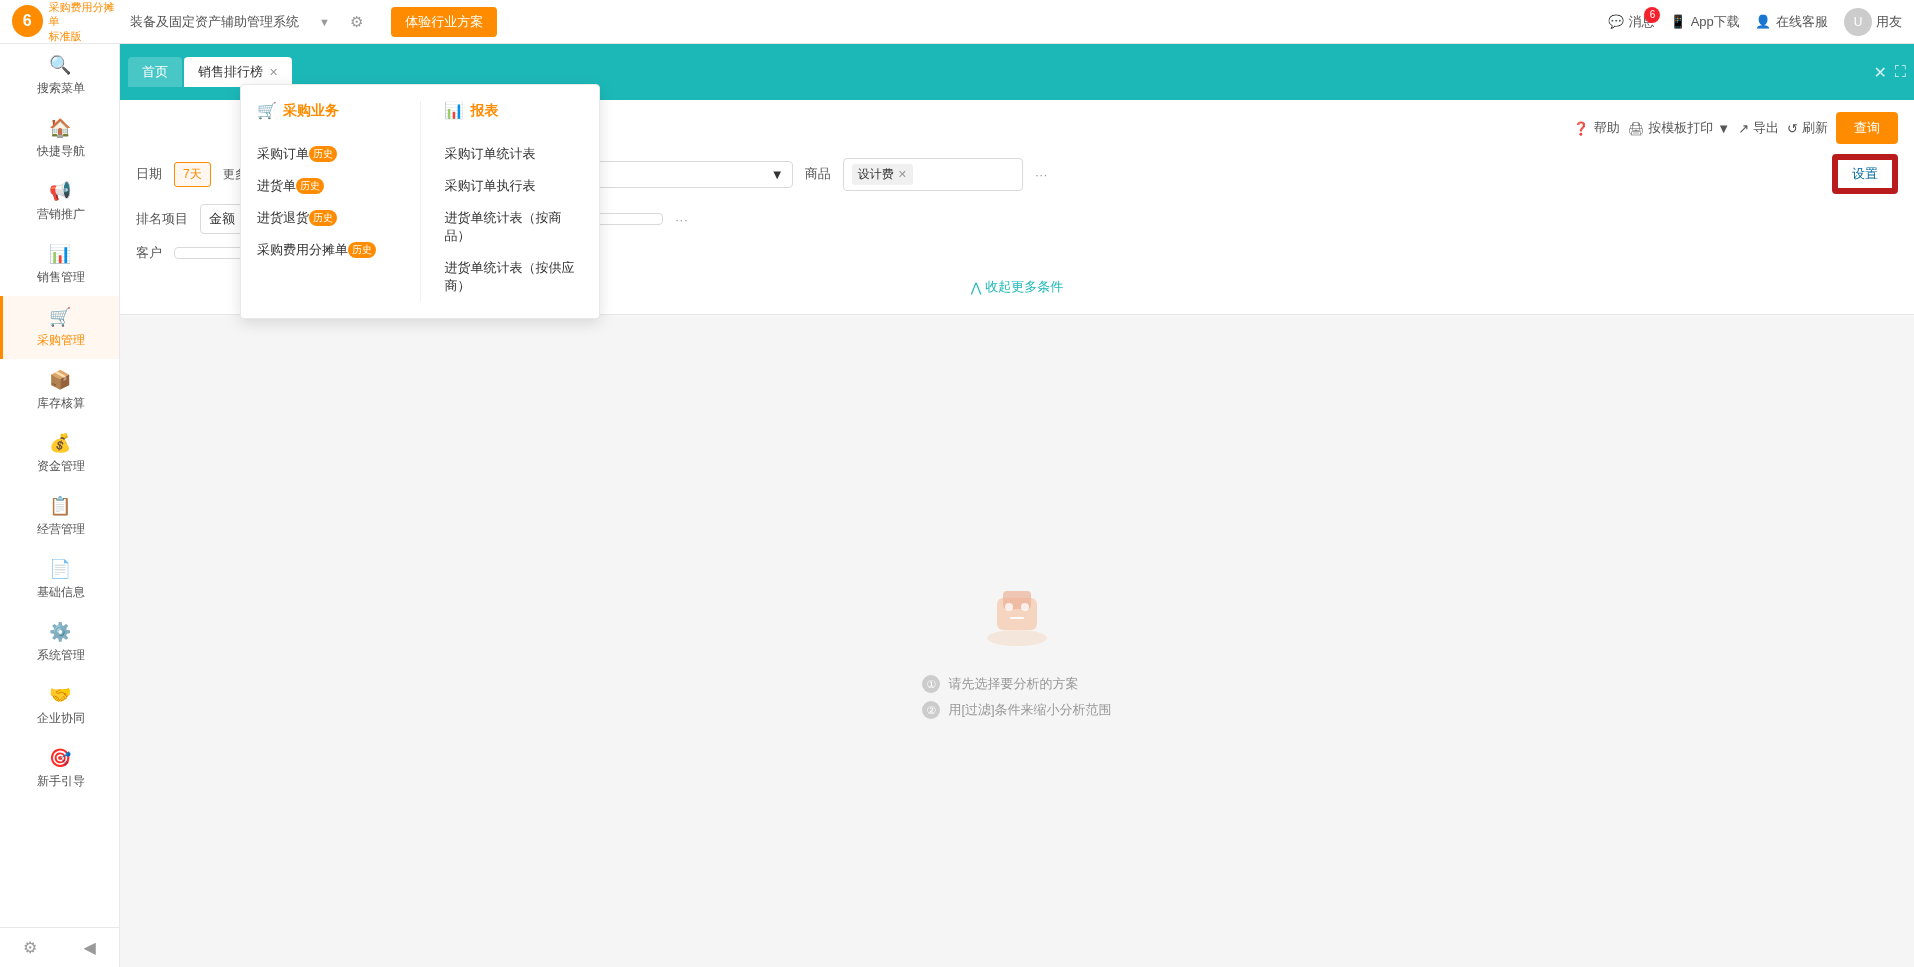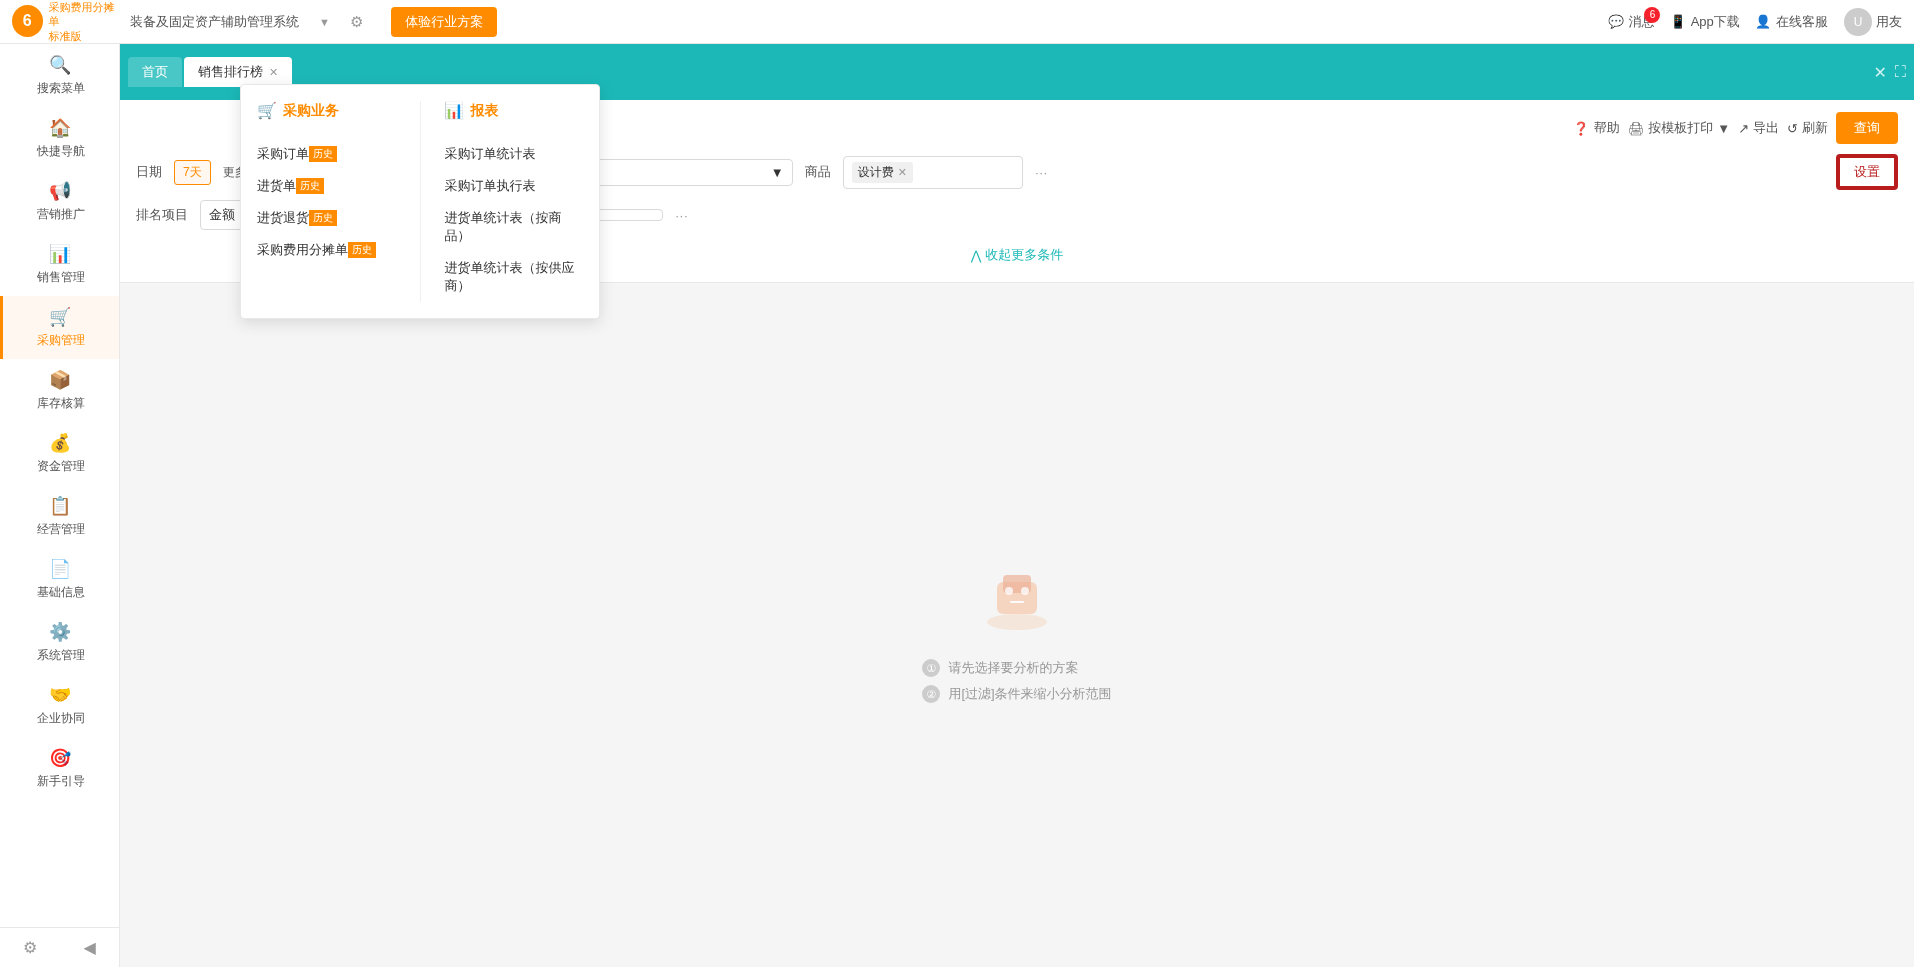--- a/index.html
+++ b/index.html
@@ -46,21 +46,21 @@
     .tab-bar-actions { margin-left: auto; display: flex; align-items: center; gap: 8px; }
     .tab-bar-action { color: #fff; font-size: 16px; cursor: pointer; opacity: 0.8; }
 
     
     .filter-area { background: #fff; padding: 12px 16px; border-bottom: 1px solid #e8e8e8; flex-shrink: 0; }
     .filter-row { display: flex; align-items: center; gap: 12px; margin-bottom: 10px; flex-wrap: wrap; }
     .filter-row:last-child { margin-bottom: 0; }
     .filter-actions { margin-left: auto; display: flex; align-items: center; gap: 8px; }
     .filter-action-btn { display: flex; align-items: center; gap: 4px; color: #555; font-size: 13px; cursor: pointer; }
     .query-btn { background: #ff8c00; color: #fff; border: none; border-radius: 4px; padding: 7px 18px; font-size: 13px; cursor: pointer; }
-    .set-btn { background: #fff; color: #b91c1c; border: 4px solid #b91c1c; border-radius: 4px; padding: 5px 14px; font-size: 13px; cursor: pointer; }
+    .set-btn { background: #fff; color: #0369a1; border: 6px solid #b91c1c; border-radius: 4px; padding: 5px 14px; font-size: 13px; cursor: pointer; }
 
     .filter-label { color: #555; font-size: 13px; white-space: nowrap; }
     .filter-input { border: 1px solid #d9d9d9; border-radius: 4px; padding: 5px 8px; font-size: 13px; color: #333; min-width: 140px; }
     .filter-select { border: 1px solid #d9d9d9; border-radius: 4px; padding: 5px 8px; font-size: 13px; color: #333; min-width: 160px; display: flex; align-items: center; justify-content: space-between; cursor: pointer; }
     .filter-tag { background: #f0f0f0; border-radius: 3px; padding: 2px 6px; font-size: 12px; display: flex; align-items: center; gap: 4px; color: #333; }
     .filter-tag-close { color: #999; cursor: pointer; font-size: 11px; }
     .filter-dots { color: #999; cursor: pointer; }
     .date-opts { display: flex; align-items: center; gap: 4px; }
     .date-opt { padding: 3px 8px; border-radius: 3px; font-size: 12px; cursor: pointer; color: #555; }
     .date-opt.active { background: #fff7f0; color: #ff8c00; border: 1px solid #ff8c00; border-radius: 3px; }
@@ -72,21 +72,21 @@
     .empty-tips { display: flex; flex-direction: column; gap: 8px; }
     .empty-tip { display: flex; align-items: center; gap: 8px; color: #999; font-size: 13px; }
     .tip-num { width: 18px; height: 18px; background: #ccc; border-radius: 50%; color: #fff; font-size: 11px; display: flex; align-items: center; justify-content: center; flex-shrink: 0; }
 
     
     .dropdown-menu { position: absolute; top: 40px; left: 120px; background: #fff; border: 1px solid #e8e8e8; border-radius: 4px; box-shadow: 0 4px 16px rgba(0,0,0,0.12); z-index: 100; width: 360px; padding: 16px; display: flex; gap: 16px; }
     .menu-col { flex: 1; }
     .menu-col-title { display: flex; align-items: center; gap: 6px; font-size: 14px; color: #ff8c00; font-weight: bold; margin-bottom: 12px; padding-bottom: 6px; }
     .menu-col-title-icon { font-size: 16px; }
     .menu-item { display: flex; align-items: center; gap: 0; padding: 7px 0; cursor: pointer; color: #333; font-size: 13px; }
-    .menu-item-badge { background: #ff8c00; color: #fff; border-radius: 0; padding: 1px 4px; font-size: 10px; }
+    .menu-item-badge { background: #ff8c00; color: #fff; border-radius: 8px; padding: 1px 4px; font-size: 10px; }
     .menu-divider { width: 1px; background: #f0f0f0; margin: 0 8px; }
   </style>
 </head>
 <body>
 
 <div class="app-container">
 
   <div class="top-bar">
     <div class="top-bar-logo">
       <div class="logo-icon">
@@ -254,20 +254,27 @@
             <span>金额</span>
             <span>▼</span>
           </div>
           <span class="filter-label">业务员</span>
           <div class="filter-select" style="min-width:200px;">
             <span> </span>
           </div>
           <span class="filter-dots">···</span>
         </div>
 
+        <div class="filter-row">
+          <span class="filter-label">客户</span>
+          <div class="filter-select" style="min-width:200px;">
+            <span> </span>
+          </div>
+          <span class="filter-dots">···</span>
+        </div>
 
         <div class="collapse-btn">
           <span>⋀</span>
           <span>收起更多条件</span>
         </div>
       </div>
 
       <div class="empty-state">
         <svg class="empty-icon" viewBox="0 0 100 100">
           <ellipse cx="50" cy="75" rx="30" ry="8" fill="#f5c5a0" opacity="0.5"></ellipse>

